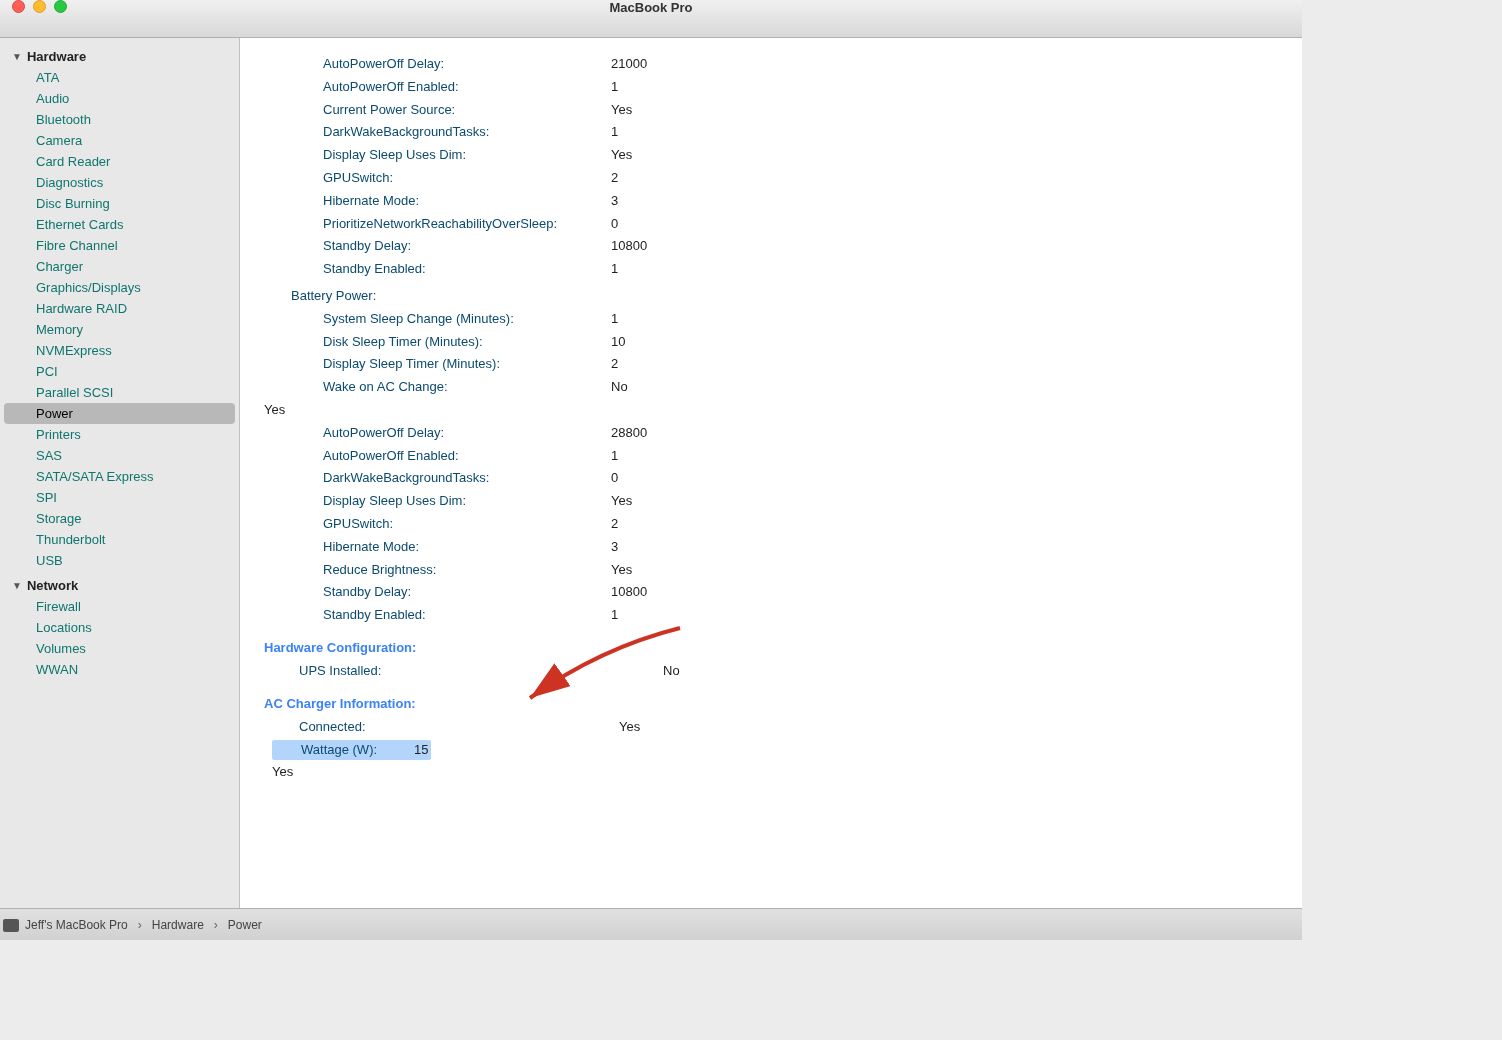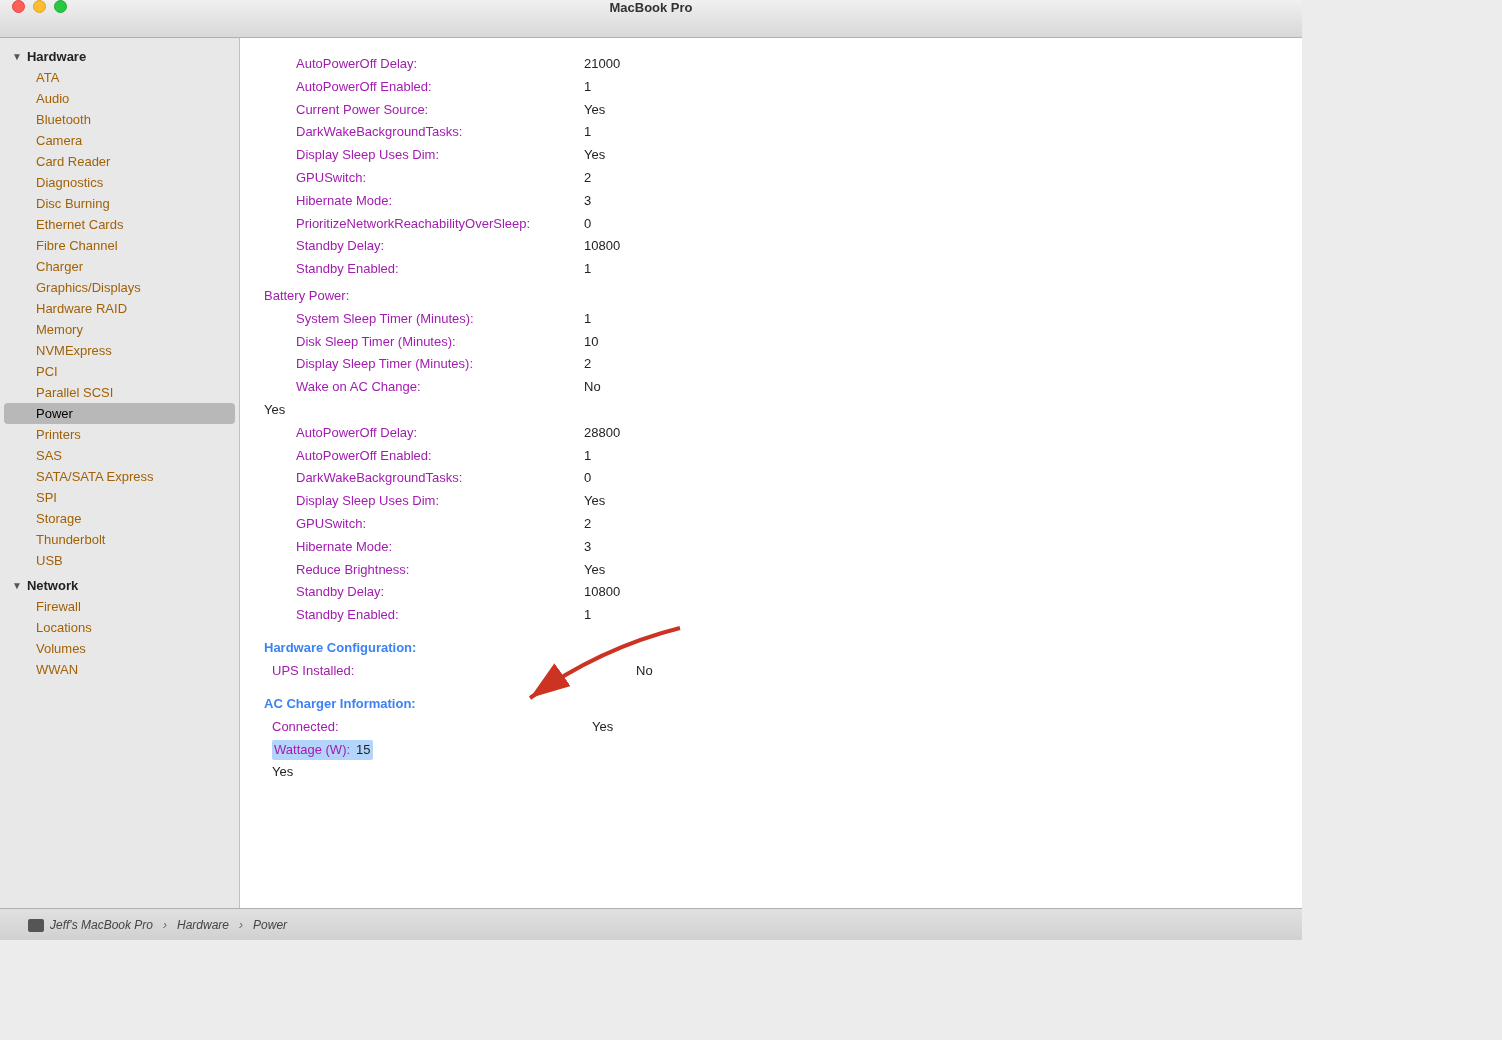--- a/index.html
+++ b/index.html
@@ -69,21 +69,21 @@
     }
     .sidebar-section-header .triangle {
       display: inline-block;
       margin-right: 5px;
       font-size: 10px;
       color: #555;
     }
     .sidebar-item {
       padding: 3px 12px 3px 32px;
       font-size: 13px;
-      color: #a16207;
+      color: #0f766e;
       cursor: pointer;
       border-radius: 4px;
       margin: 0 4px;
     }
     .sidebar-item.selected {
       background: #b8b8b8;
       color: #000;
     }
 
     
@@ -94,21 +94,22 @@
       padding: 16px 24px;
     }
 
     .content-row {
       display: flex;
       margin-bottom: 2px;
       line-height: 1.6;
     }
     .content-label {
       min-width: 320px;
-      color: #a21caf;
+      color: #0c4a6e;
+      margin-left: 27px;
     }
     .content-label.indented {
       padding-left: 32px;
     }
     .content-value {
       color: #222;
     }
 
     .section-header {
       font-weight: 700;
@@ -118,25 +119,24 @@
       color: #3b82f6;
     }
 
     
     .statusbar {
       height: 33px;
       background: linear-gradient(to bottom, #e0e0e0, #d0d0d0);
       border-top: 1px solid #b0b0b0;
       display: flex;
       align-items: center;
-      padding: 0 28px;
+      padding: 0 3px;
       font-size: 12px;
       color: #444;
       gap: 6px;
-      font-style: italic;
     }
     .statusbar-icon {
       width: 16px;
       height: 12px;
       background: #4a4a4a;
       border-radius: 2px;
       display: inline-block;
       position: relative;
     }
     .breadcrumb-sep {
@@ -240,21 +240,21 @@
     <div class="content-row">
       <span class="content-label indented">Standby Enabled:</span>
       <span class="content-value">1</span>
     </div>
 
     <div class="content-row" style="margin-top:6px;">
       <span class="content-label" style="padding-left: 0;">Battery Power:</span>
     </div>
 
     <div class="content-row">
-      <span class="content-label indented">System Sleep Timer (Minutes):</span>
+      <span class="content-label indented">System Sleep Change (Minutes):</span>
       <span class="content-value">1</span>
     </div>
     <div class="content-row">
       <span class="content-label indented">Disk Sleep Timer (Minutes):</span>
       <span class="content-value">10</span>
     </div>
     <div class="content-row">
       <span class="content-label indented">Display Sleep Timer (Minutes):</span>
       <span class="content-value">2</span>
     </div>
@@ -309,21 +309,21 @@
       <span class="content-value">No</span>
     </div>
 
     <div class="section-header">AC Charger Information:</div>
 
     <div class="content-row" style="padding-left:8px; margin-top:4px;">
       <span class="content-label">Connected:</span>
       <span class="content-value">Yes</span>
     </div>
     <div class="content-row" style="padding-left:8px;">
-      <span style="display:inline-flex; align-items:center; background:#b3d5fc; border-radius:2px; padding: 0 2px;">
+      <span style="display:inline-flex; align-items:center; background:#b3d5fc; border-radius:2px; padding: 0 2px; gap: 31px;">
         <span class="content-label" style="min-width: unset; margin-right: 6px;">Wattage (W):</span>
         <span class="content-value">15</span>
       </span>
     </div>
     <div class="content-row" style="padding-left:8px;">
       <span class="content-value">Yes</span>
     </div>
 
     <div style="position:absolute; top:580px; left:200px; pointer-events:none;">
       <svg width="280" height="120" viewBox="0 0 280 120">

